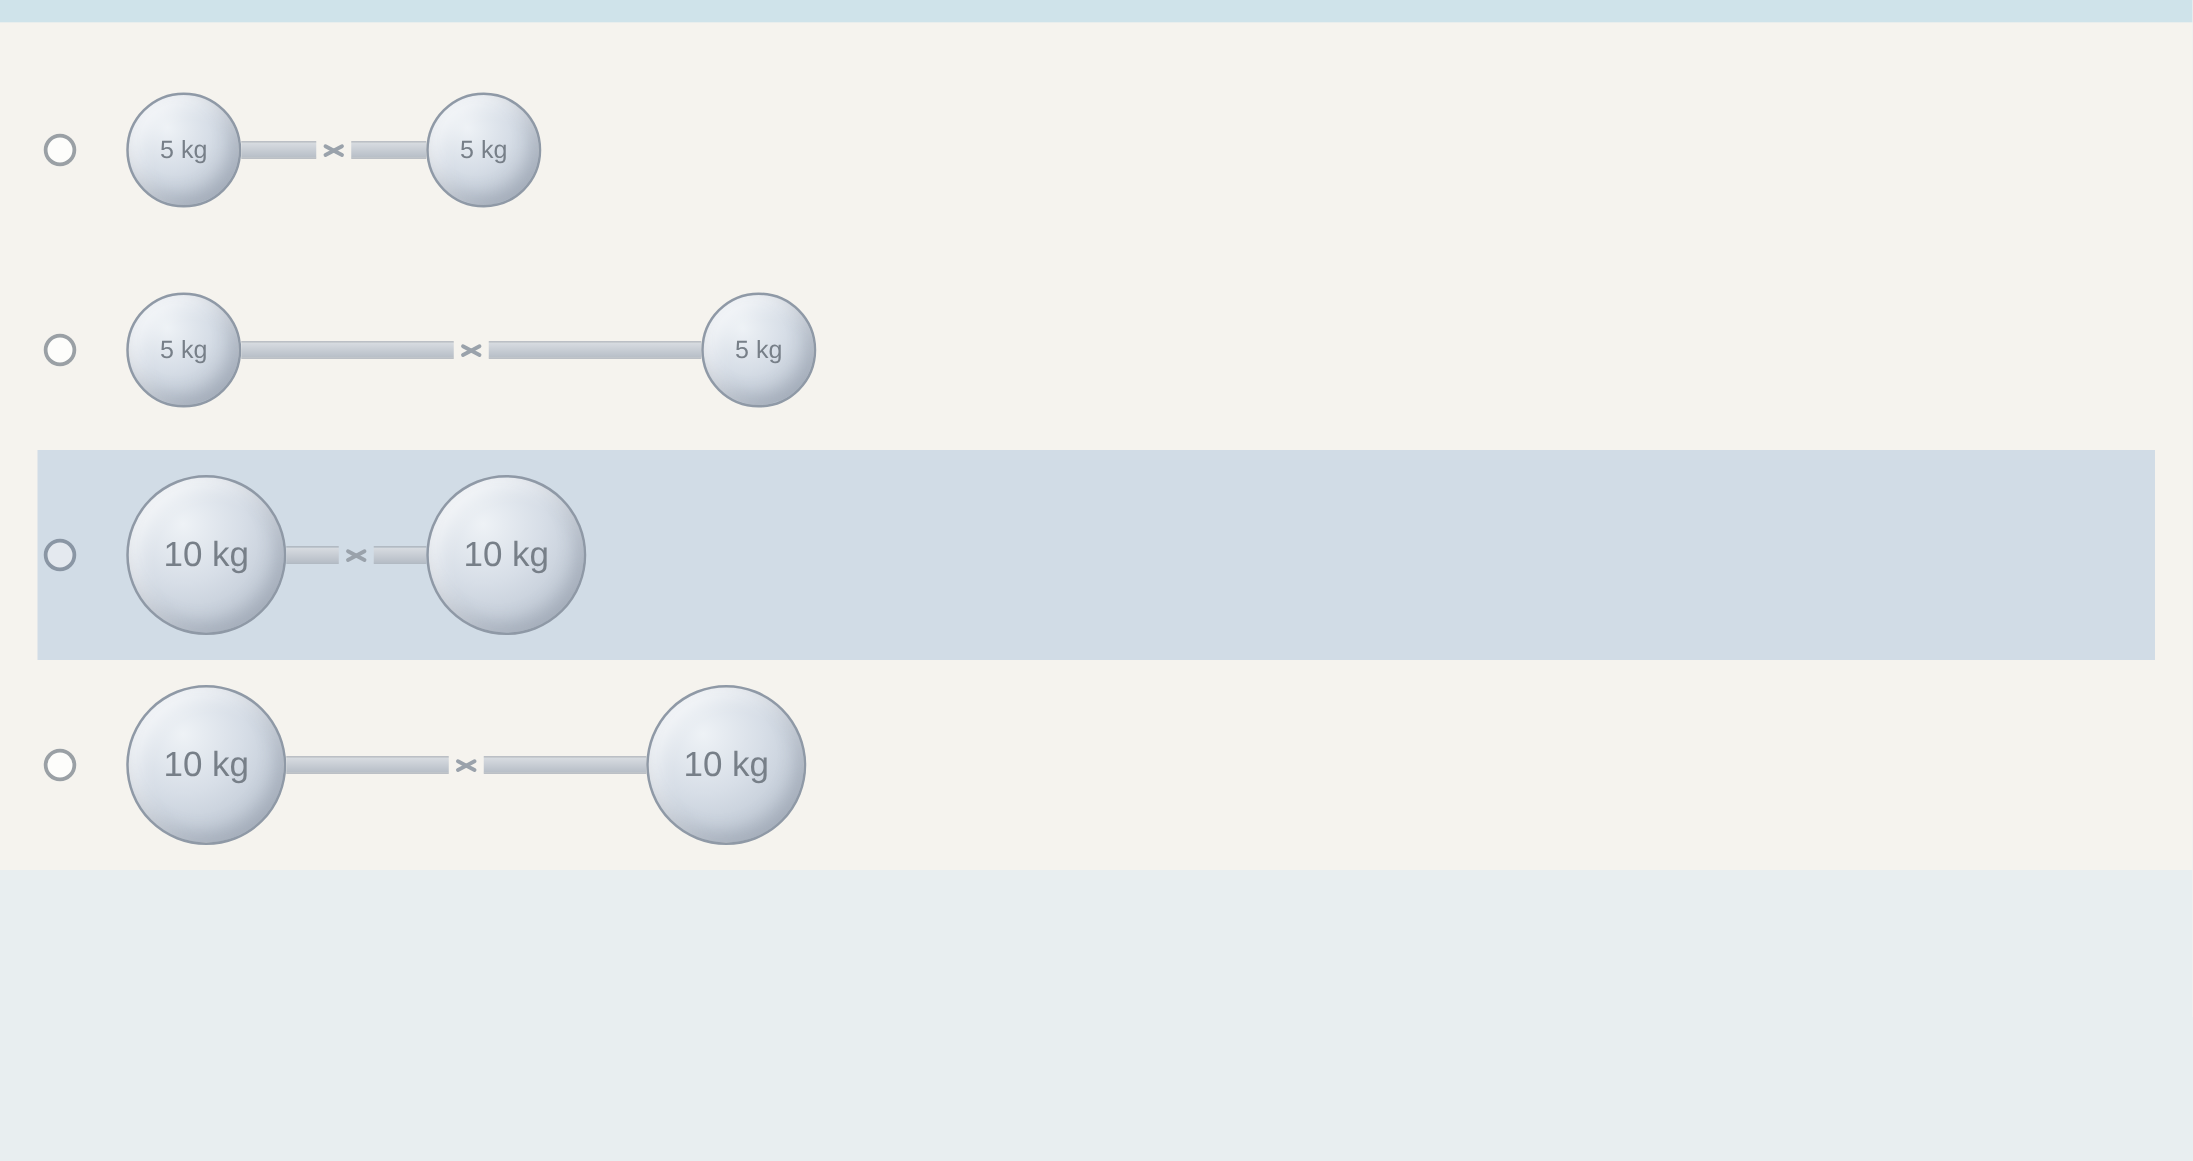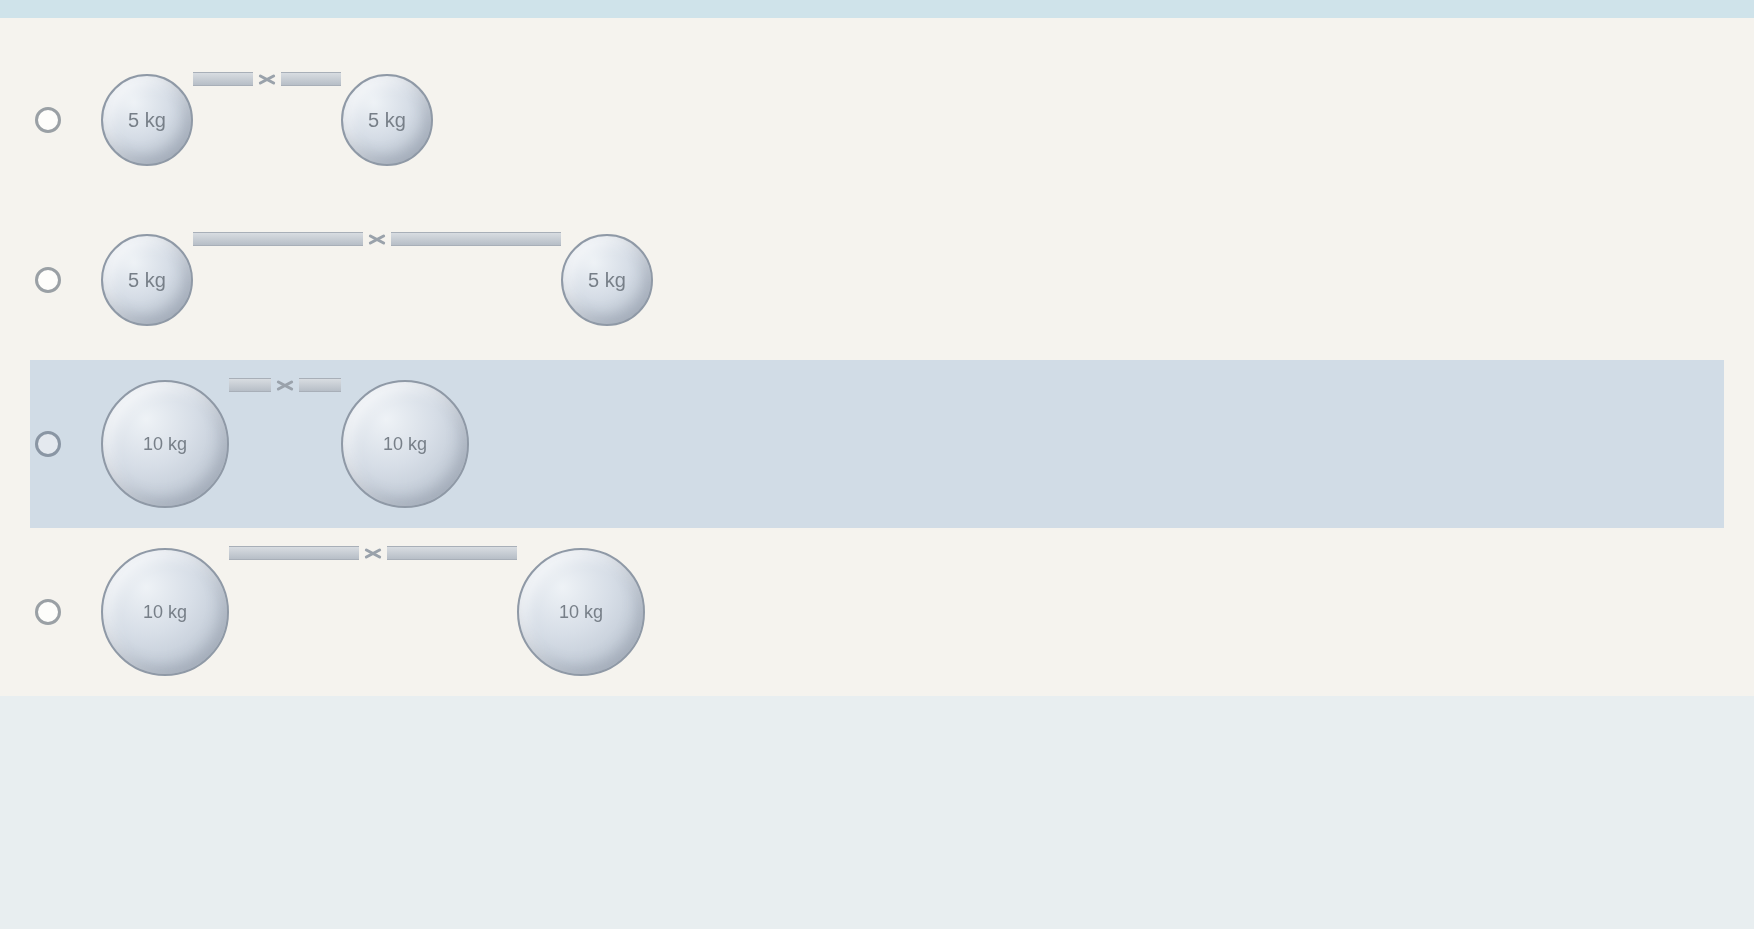--- a/index.html
+++ b/index.html
@@ -49,20 +49,21 @@
       margin-right: 40px;
       flex: 0 0 auto;
       margin-left: 5px;
     }
     .option.selected .radio {
       border-color: #8a96a4;
       background: #e4e9ef;
     }
     .diagram {
       display: flex;
+      align-items: center;
     }
     .mass {
       border-radius: 50%;
       background: radial-gradient(circle at 35% 30%, #eef2f6 0%, #d7dee7 40%, #aeb9c7 100%);
       border: 2px solid #8f99a6;
       display: flex;
       align-items: center;
       justify-content: center;
       color: #777f88;
       font-weight: 500;
@@ -70,21 +71,21 @@
       box-shadow: inset -6px -8px 14px rgba(90,100,115,0.25), inset 8px 8px 14px rgba(255,255,255,0.6);
     }
     .mass.small {
       width: 92px;
       height: 92px;
       font-size: 20px;
     }
     .mass.large {
       width: 128px;
       height: 128px;
-      font-size: 18px;
+      font-size: 28px;
     }
     .connector {
       display: flex;
       align-items: center;
       height: 10px;
       flex: 0 0 auto;
     }
     .bar {
       height: 14px;
       background: linear-gradient(#d8dce1, #b7bec7);

